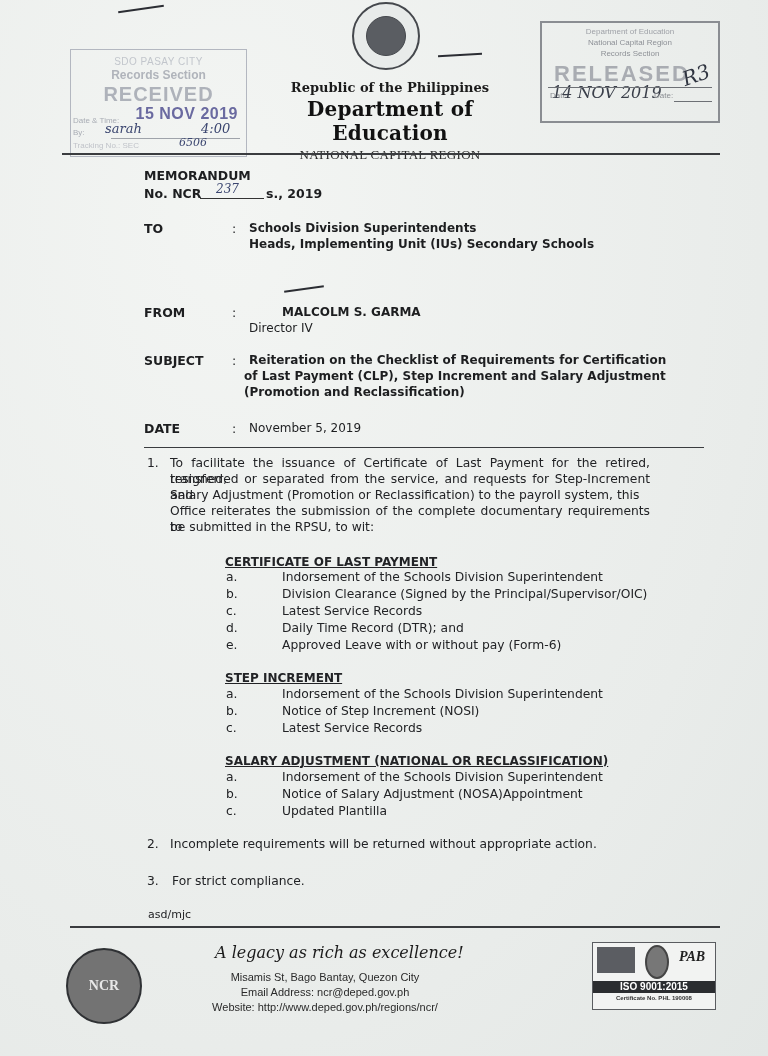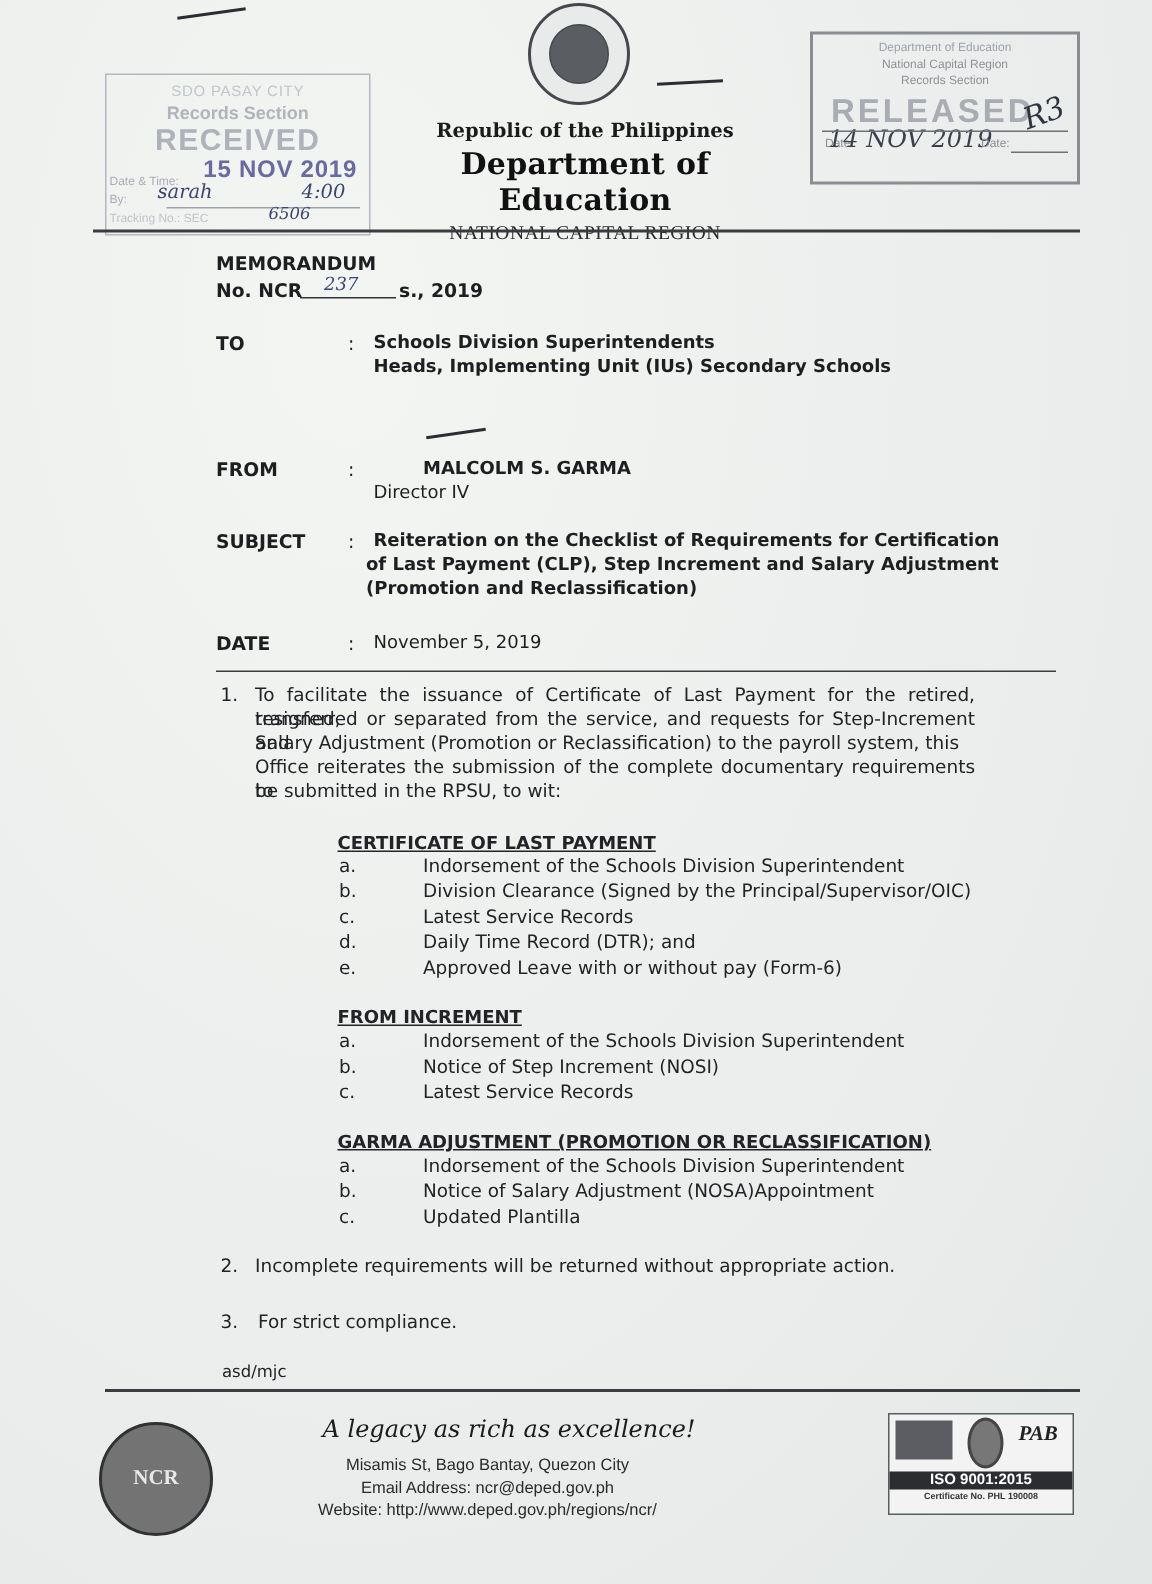--- a/index.html
+++ b/index.html
@@ -173,29 +173,29 @@
   <div class="item-text" style="top:569px;">Indorsement of the Schools Division Superintendent</div>
   <div class="item-letter" style="top:586px;">b.</div>
   <div class="item-text" style="top:586px;">Division Clearance (Signed by the Principal/Supervisor/OIC)</div>
   <div class="item-letter" style="top:603px;">c.</div>
   <div class="item-text" style="top:603px;">Latest Service Records</div>
   <div class="item-letter" style="top:620px;">d.</div>
   <div class="item-text" style="top:620px;">Daily Time Record (DTR); and</div>
   <div class="item-letter" style="top:637px;">e.</div>
   <div class="item-text" style="top:637px;">Approved Leave with or without pay (Form-6)</div>
 
-  <div class="sec-head" style="top:670px;">FROM INCREMENT</div>
+  <div class="sec-head" style="top:670px;">STEP INCREMENT</div>
   <div class="item-letter" style="top:686px;">a.</div>
   <div class="item-text" style="top:686px;">Indorsement of the Schools Division Superintendent</div>
   <div class="item-letter" style="top:703px;">b.</div>
   <div class="item-text" style="top:703px;">Notice of Step Increment (NOSI)</div>
   <div class="item-letter" style="top:720px;">c.</div>
   <div class="item-text" style="top:720px;">Latest Service Records</div>
 
-  <div class="sec-head" style="top:753px;">GARMA ADJUSTMENT (PROMOTION OR RECLASSIFICATION)</div>
+  <div class="sec-head" style="top:753px;">SALARY ADJUSTMENT (NATIONAL OR RECLASSIFICATION)</div>
   <div class="item-letter" style="top:769px;">a.</div>
   <div class="item-text" style="top:769px;">Indorsement of the Schools Division Superintendent</div>
   <div class="item-letter" style="top:786px;">b.</div>
   <div class="item-text" style="top:786px;">Notice of Salary Adjustment (NOSA)Appointment</div>
   <div class="item-letter" style="top:803px;">c.</div>
   <div class="item-text" style="top:803px;">Updated Plantilla</div>
 
   <div class="abs num" style="top:836px;">2.</div>
   <div class="abs" style="left:170px;top:836px;">Incomplete requirements will be returned without appropriate action.</div>
   <div class="abs num" style="top:873px;">3.</div>

